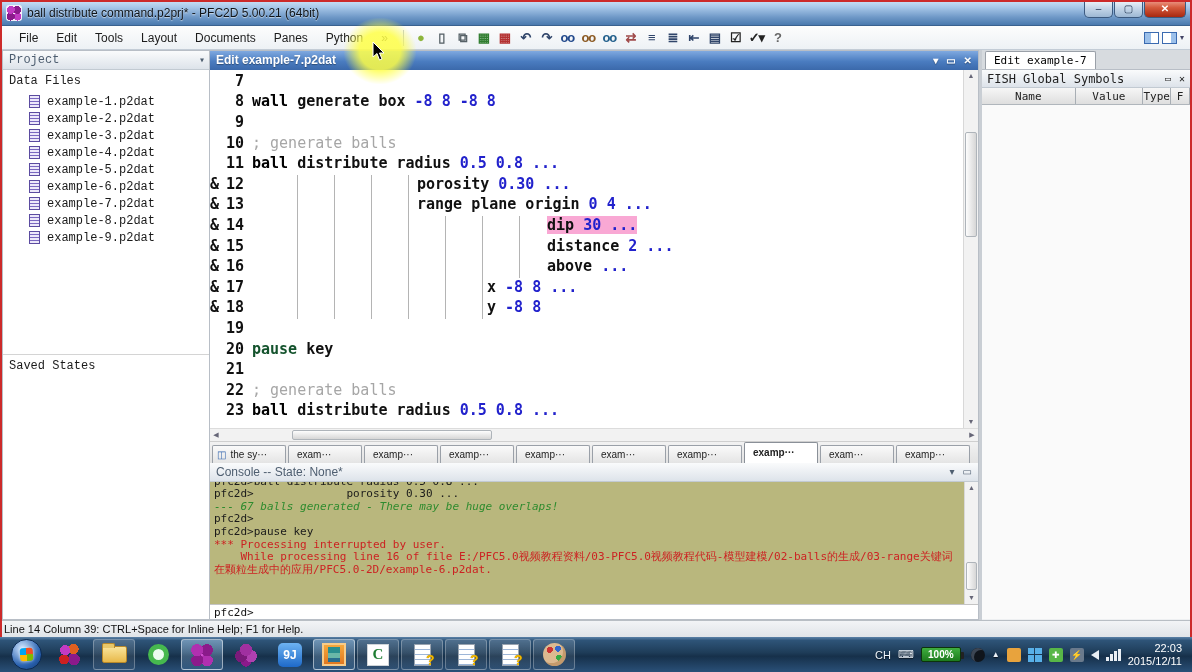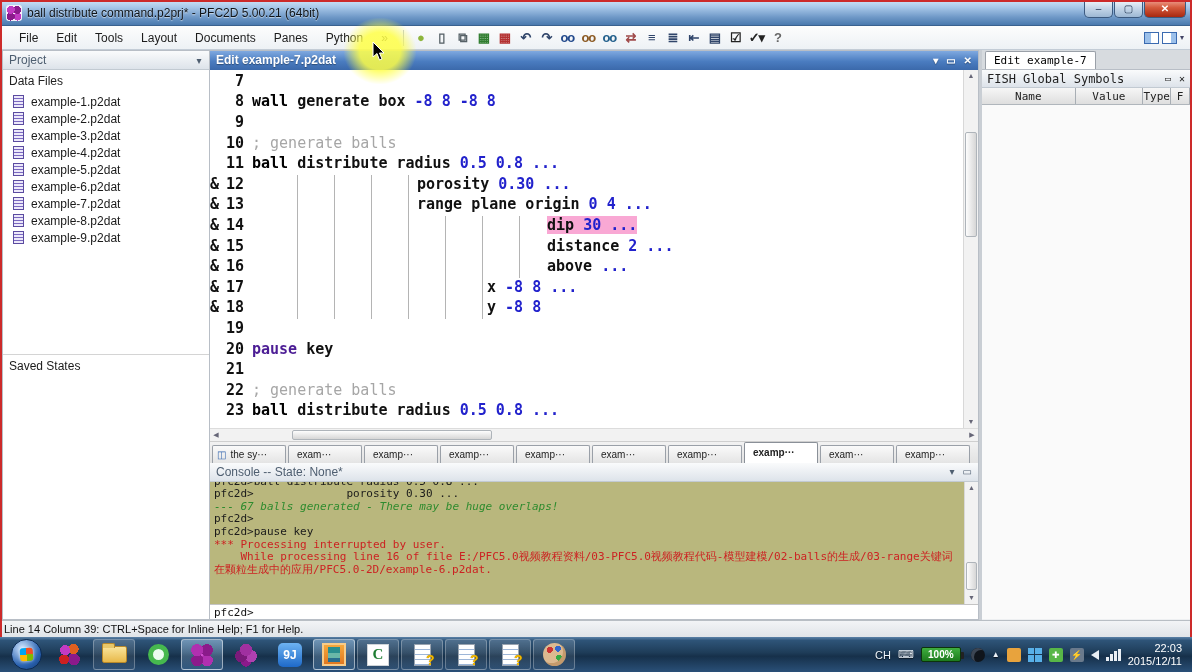--- a/index.html
+++ b/index.html
@@ -48,44 +48,44 @@
   .panel-head-blue { height:19px; background:linear-gradient(#7fa9e0,#4a7cc0 55%,#3b69ab);
     color:#fff; font-size:12px; font-weight:bold; display:flex; align-items:center;
     padding:0 6px; text-shadow:0 1px 1px rgba(0,0,0,.35); }
   .panel-head-gray { height:19px; background:linear-gradient(#fafbfc,#dde3ea);
     border-bottom:1px solid #c2cad2; color:#4e5e70; font-size:12px; display:flex;
     align-items:center; padding:0 6px; }
   .head-icons { margin-left:auto; display:flex; gap:8px; font-size:10px; align-items:center; }
 
   
   #project-panel { position:absolute; left:2px; top:0; width:224px; height:570px;
-    background:#ec4899; border:1px solid #b8bec6; }
+    background:#ec4899; border:1px solid #b8bec6;font-family:Liberation Mono, monospace; }
   #project-body { position:relative; height:549px; background:#fff; font-size:12px; color:#1a1a1a; }
   .section-label { padding:4px 6px 3px; font-size:12px; color:#222; }
   #file-list { padding-top:2px; }
-  .file-row { display:flex; align-items:center; height:17px; padding-left:10px; cursor:default; }
+  .file-row { display:flex; align-items:center; height:17px; padding-left:26px; cursor:default; }
   .doc-ico { width:11px; height:13px; margin-right:7px; border:1px solid #5b4ba0; background:
     repeating-linear-gradient(to bottom,#ece8fa 0 2px,#7a68c0 2px 3px); }
   #saved-states { position:absolute; left:0; right:0; top:284px; border-top:1px solid #d4d4d4;
     padding:4px 6px; }
 
   
   #editor-panel { position:absolute; left:209px; top:0; width:770px; height:570px;
     background:#fff; border:1px solid #b8bec6; display:flex; flex-direction:column; }
   #code-area { position:relative; height:360px; background:#fff; overflow:hidden; }
   #code-lines { position:absolute; left:0; top:2px; right:15px; }
   .cl { height:20.6px; white-space:pre; font:bold 15px "DejaVu Sans Mono", monospace; color:#111; }
   .gut { display:inline-block; width:42px; vertical-align:top; }
   .amp { display:inline-block; width:12px; }
   .lnum { display:inline-block; width:30px; text-align:right; padding-right:8px; }
   .ind { display:inline-block; height:20.6px; vertical-align:top;
     background-image:repeating-linear-gradient(to right,transparent 0 36px,#b4b4b4 36px 37px);
     background-position:9px 0; }
   .kw { color:#000; } .pl { color:#111; } .nm { color:#2222cc; }
-  .cm { color:#a6a6a6; font-weight:normal; } .kwred { color:#4c1d95; }
+  .cm { color:#a6a6a6; font-weight:normal; } .kwred { color:#14532d; }
   .sel { background:#f9a8d4; }
 
   .vscroll { position:absolute; right:0; top:0; bottom:0; width:15px; background:#f2f2f2;
     border-left:1px solid #d8d8d8; font-size:7px; color:#667; text-align:center; }
   .vthumb { position:absolute; left:1px; right:1px; background:linear-gradient(to right,#fdfdfd,#d6d6d6);
     border:1px solid #aeb4ba; border-radius:2px; }
   .sarrow { height:12px; line-height:12px; }
   .sarrow.dn { position:absolute; bottom:0; left:0; right:0; }
 
   #hscroll { height:13px; background:#f2f2f2; border-top:1px solid #dcdcdc; position:relative;

